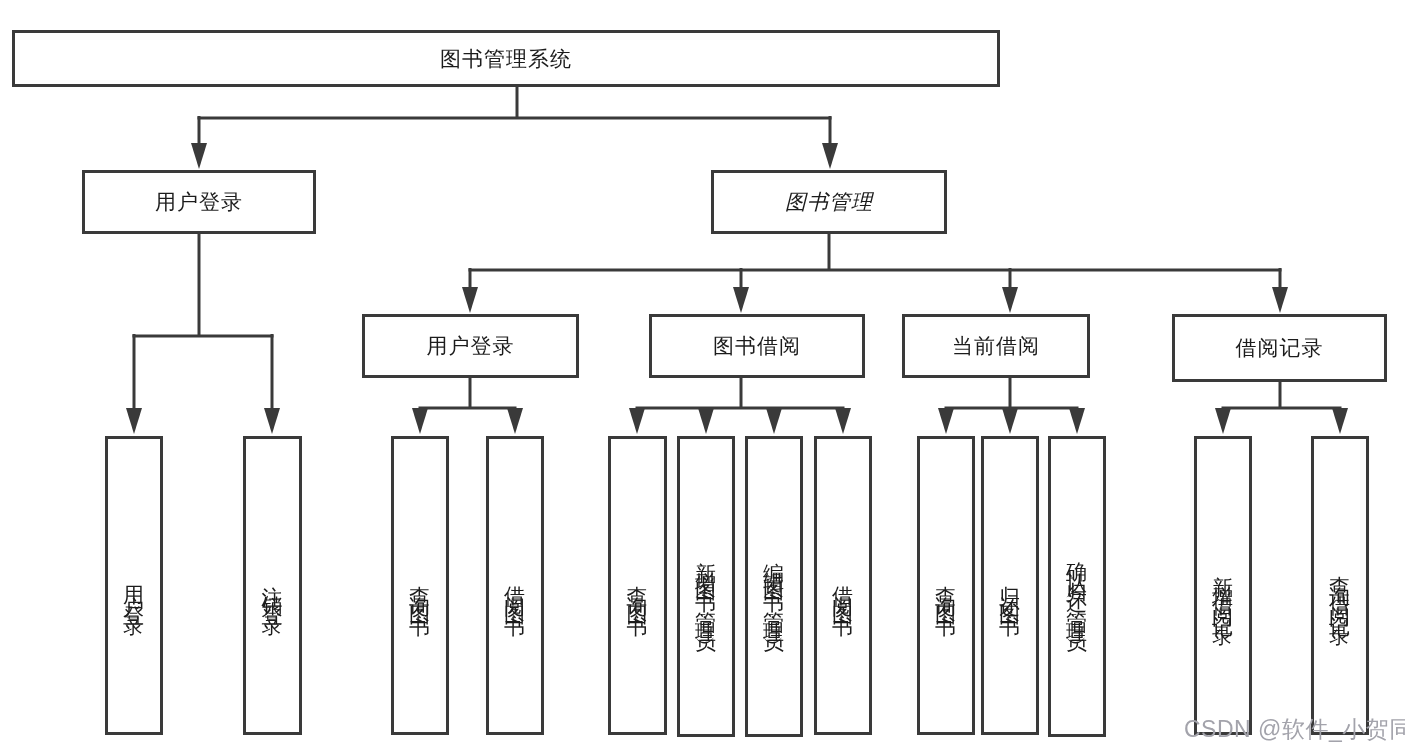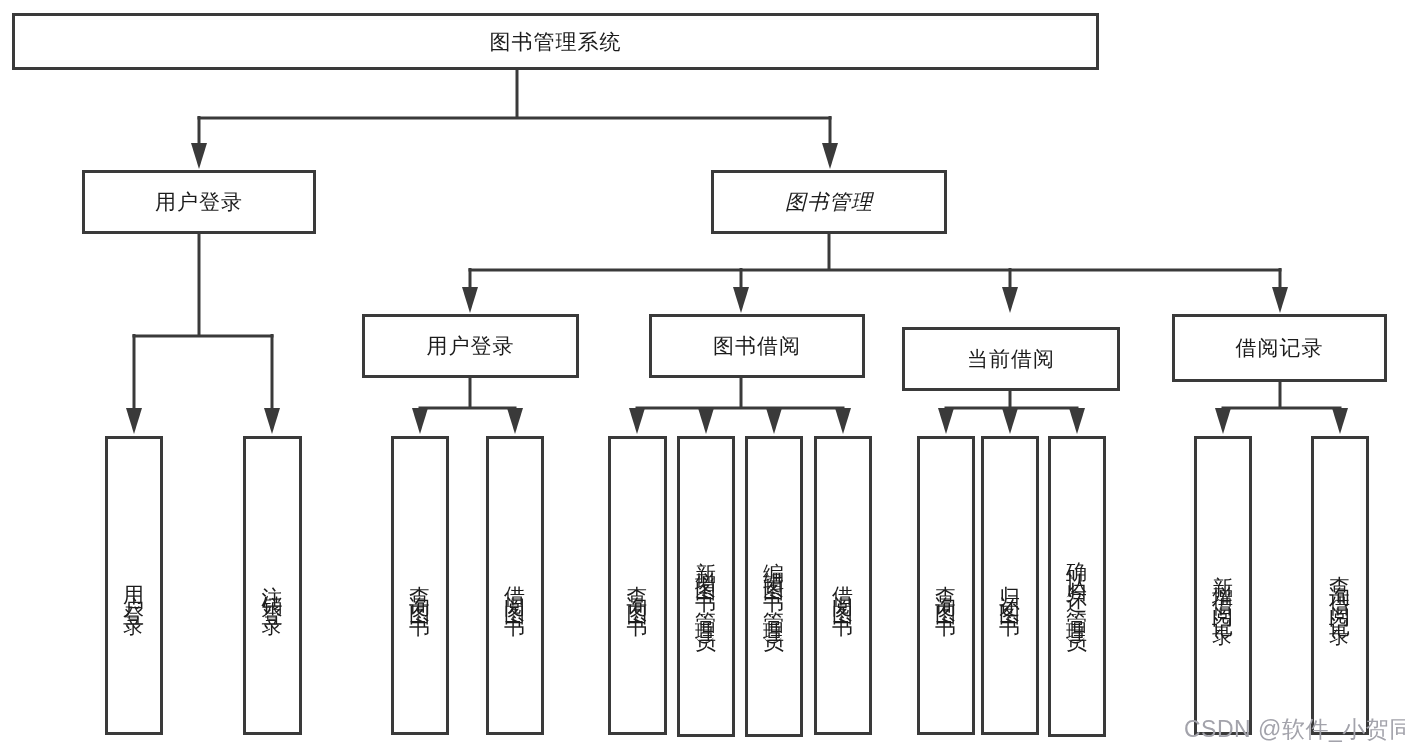--- a/index.html
+++ b/index.html
@@ -121,28 +121,28 @@
     </g>
 
     <g>
       <line x1="1280" y1="378" x2="1280" y2="409"></line>
       <line x1="1221.5" y1="408" x2="1341.5" y2="408"></line>
       <polygon points="1215,408 1231,408 1223,434"></polygon>
       <polygon points="1332,408 1348,408 1340,434"></polygon>
     </g>
   </svg>
 
-  <div class="node" style="left:12px; top:13px; width:1087px; height:57px;font-family:Liberation Mono, monospace;">图书管理系统</div>
+  <div class="node" style="left:12px; top:30px; width:988px; height:57px;font-family:Liberation Mono, monospace;">图书管理系统</div>
 
   <div class="node" style="left:82px; top:170px; width:234px; height:64px;">用户登录</div>
   <div class="node" style="left:711px; top:170px; width:236px; height:64px;font-style:italic;">图书管理</div>
 
   <div class="node" style="left:362px; top:314px; width:217px; height:64px;">用户登录</div>
   <div class="node" style="left:633px; top:314px; width:216px; height:64px;margin-left:16px;">图书借阅</div>
-  <div class="node" style="left:902px; top:314px; width:218px; height:64px;margin-top:13px;">当前借阅</div>
+  <div class="node" style="left:902px; top:314px; width:188px; height:64px;">当前借阅</div>
   <div class="node" style="left:1172px; top:314px; width:215px; height:68px;text-align:center;">借阅记录</div>
 
   <div class="node vnode" style="left:105px; top:436px; width:58px; height:299px;">用户登录</div>
   <div class="node vnode" style="left:243px; top:436px; width:59px; height:299px;">注销登录</div>
 
   <div class="node vnode" style="left:391px; top:436px; width:58px; height:299px;">查询图书</div>
   <div class="node vnode" style="left:486px; top:436px; width:58px; height:299px;">借阅图书</div>
 
   <div class="node vnode" style="left:608px; top:436px; width:59px; height:299px;">查询图书</div>
   <div class="node vnode" style="left:677px; top:436px; width:58px; height:301px;">新增图书（管理员）</div>

